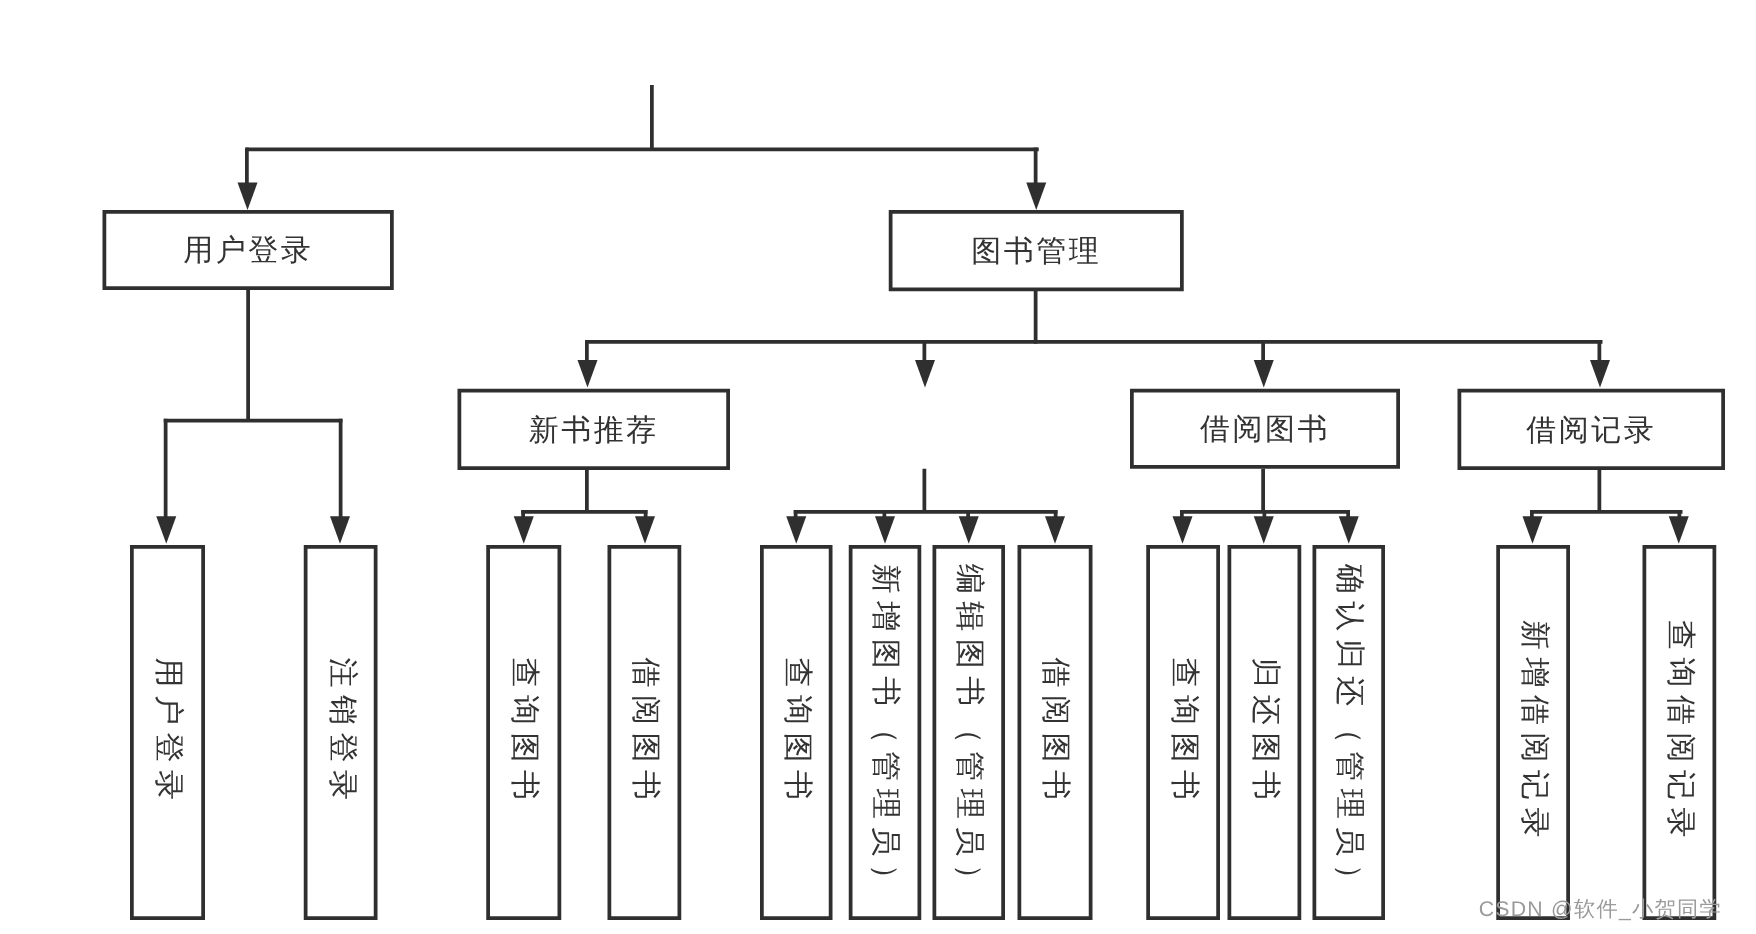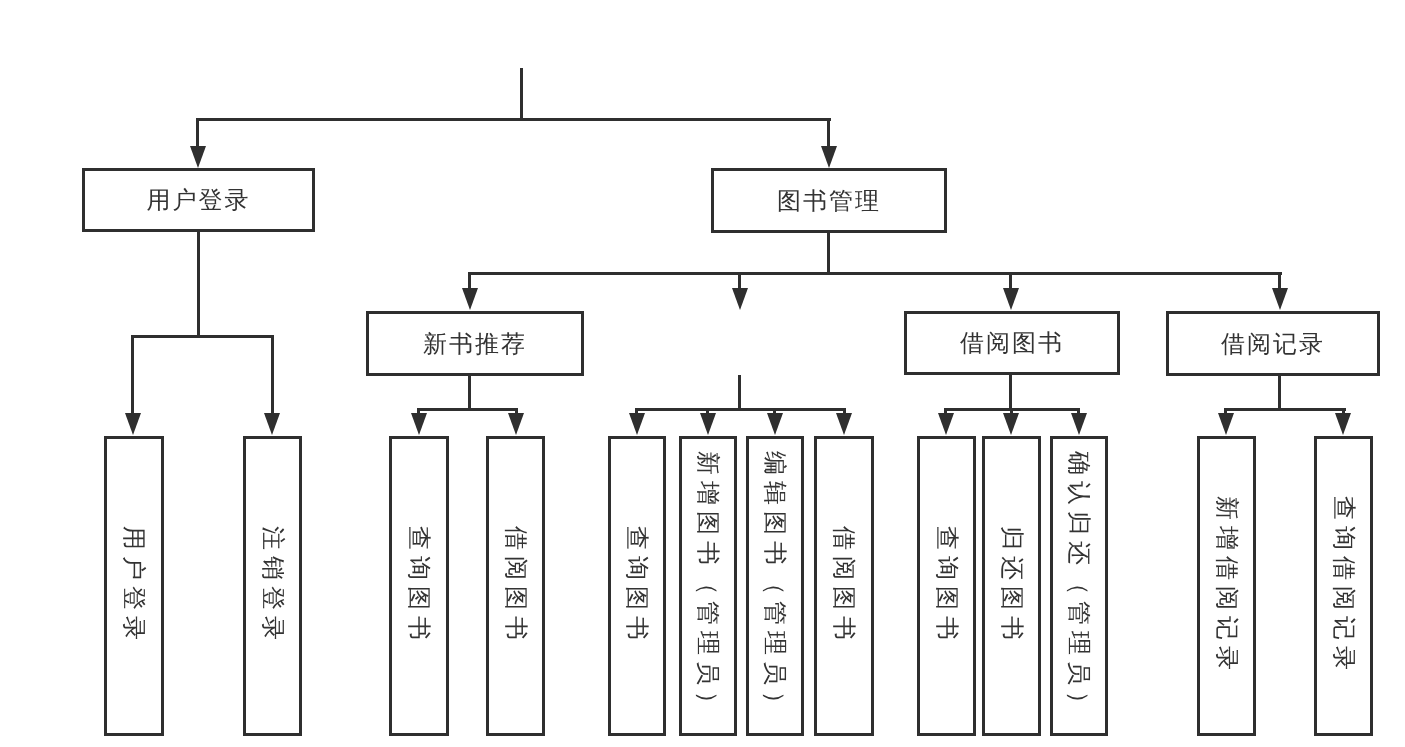--- a/index.html
+++ b/index.html
@@ -180,14 +180,15 @@
     <span>确认归还（管理员）</span>
   </div>
 
   <div class="vbox" style="left:1197px; top:436px; width:59px; height:300px;">
     <span>新增借阅记录</span>
   </div>
   <div class="vbox" style="left:1314px; top:436px; width:59px; height:300px;">
     <span>查询借阅记录</span>
   </div>
 
+  <div class="watermark">CSDN @软件_小贺同学</div>
 
 </div>
 
 </body></html>

